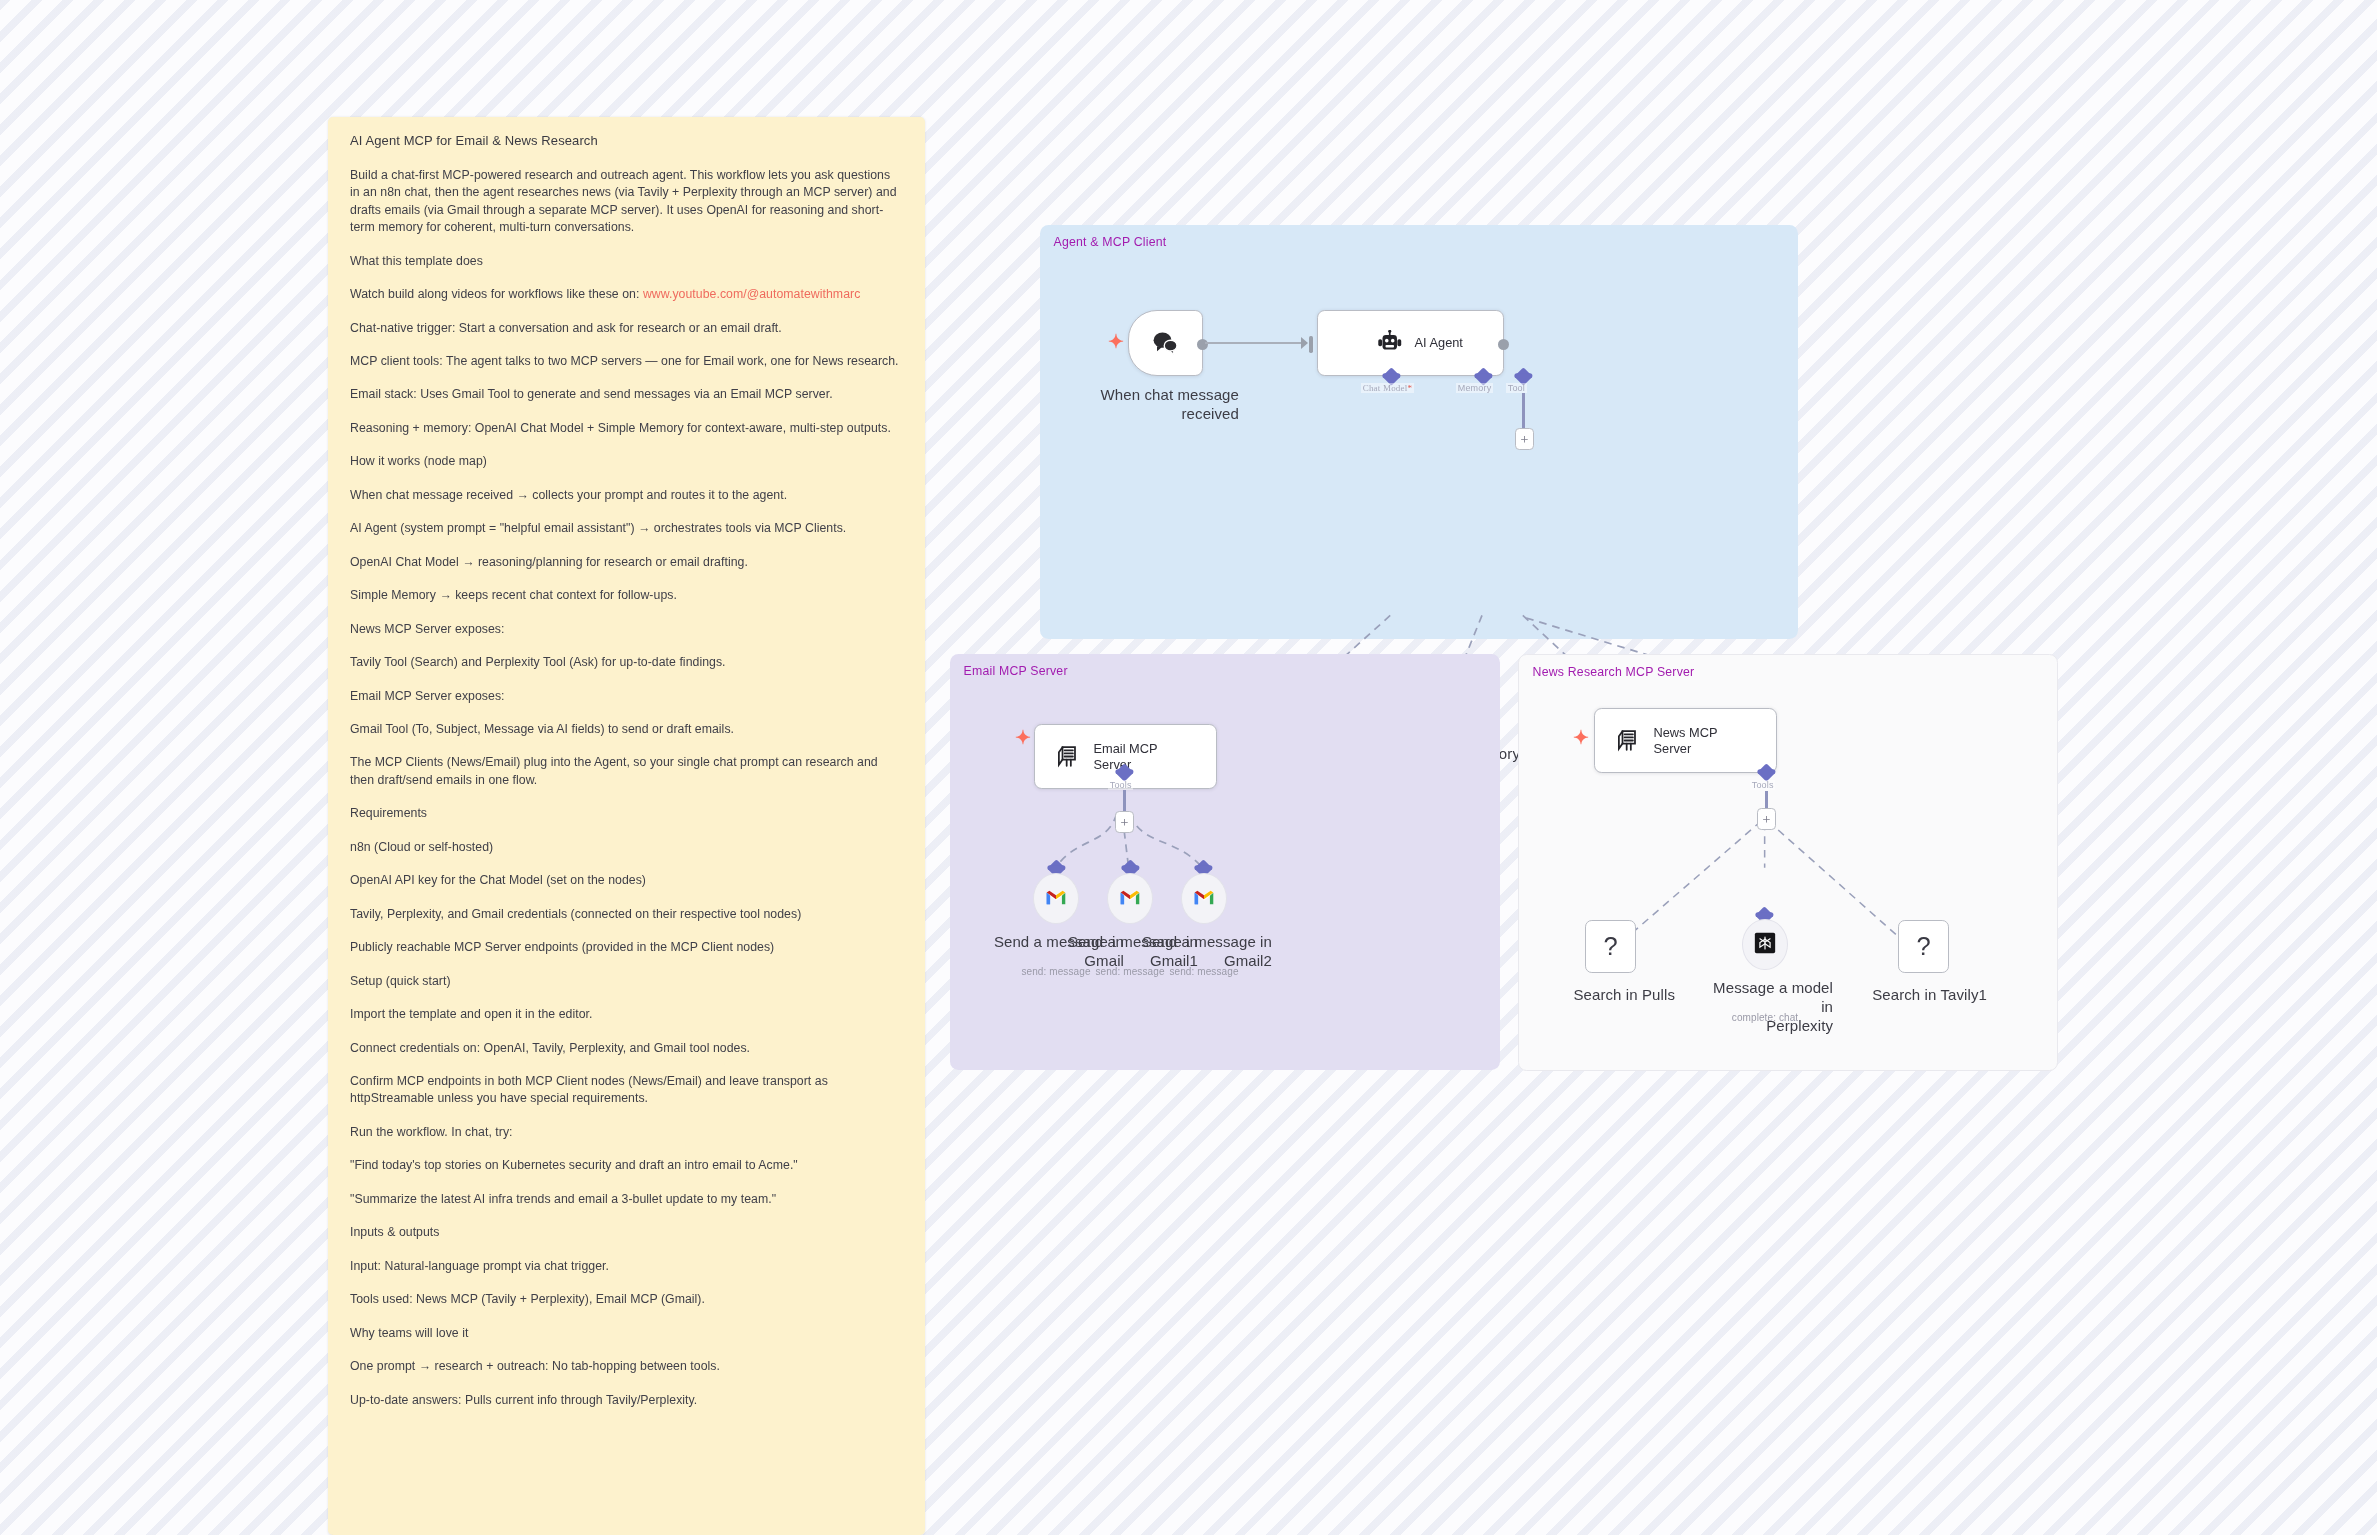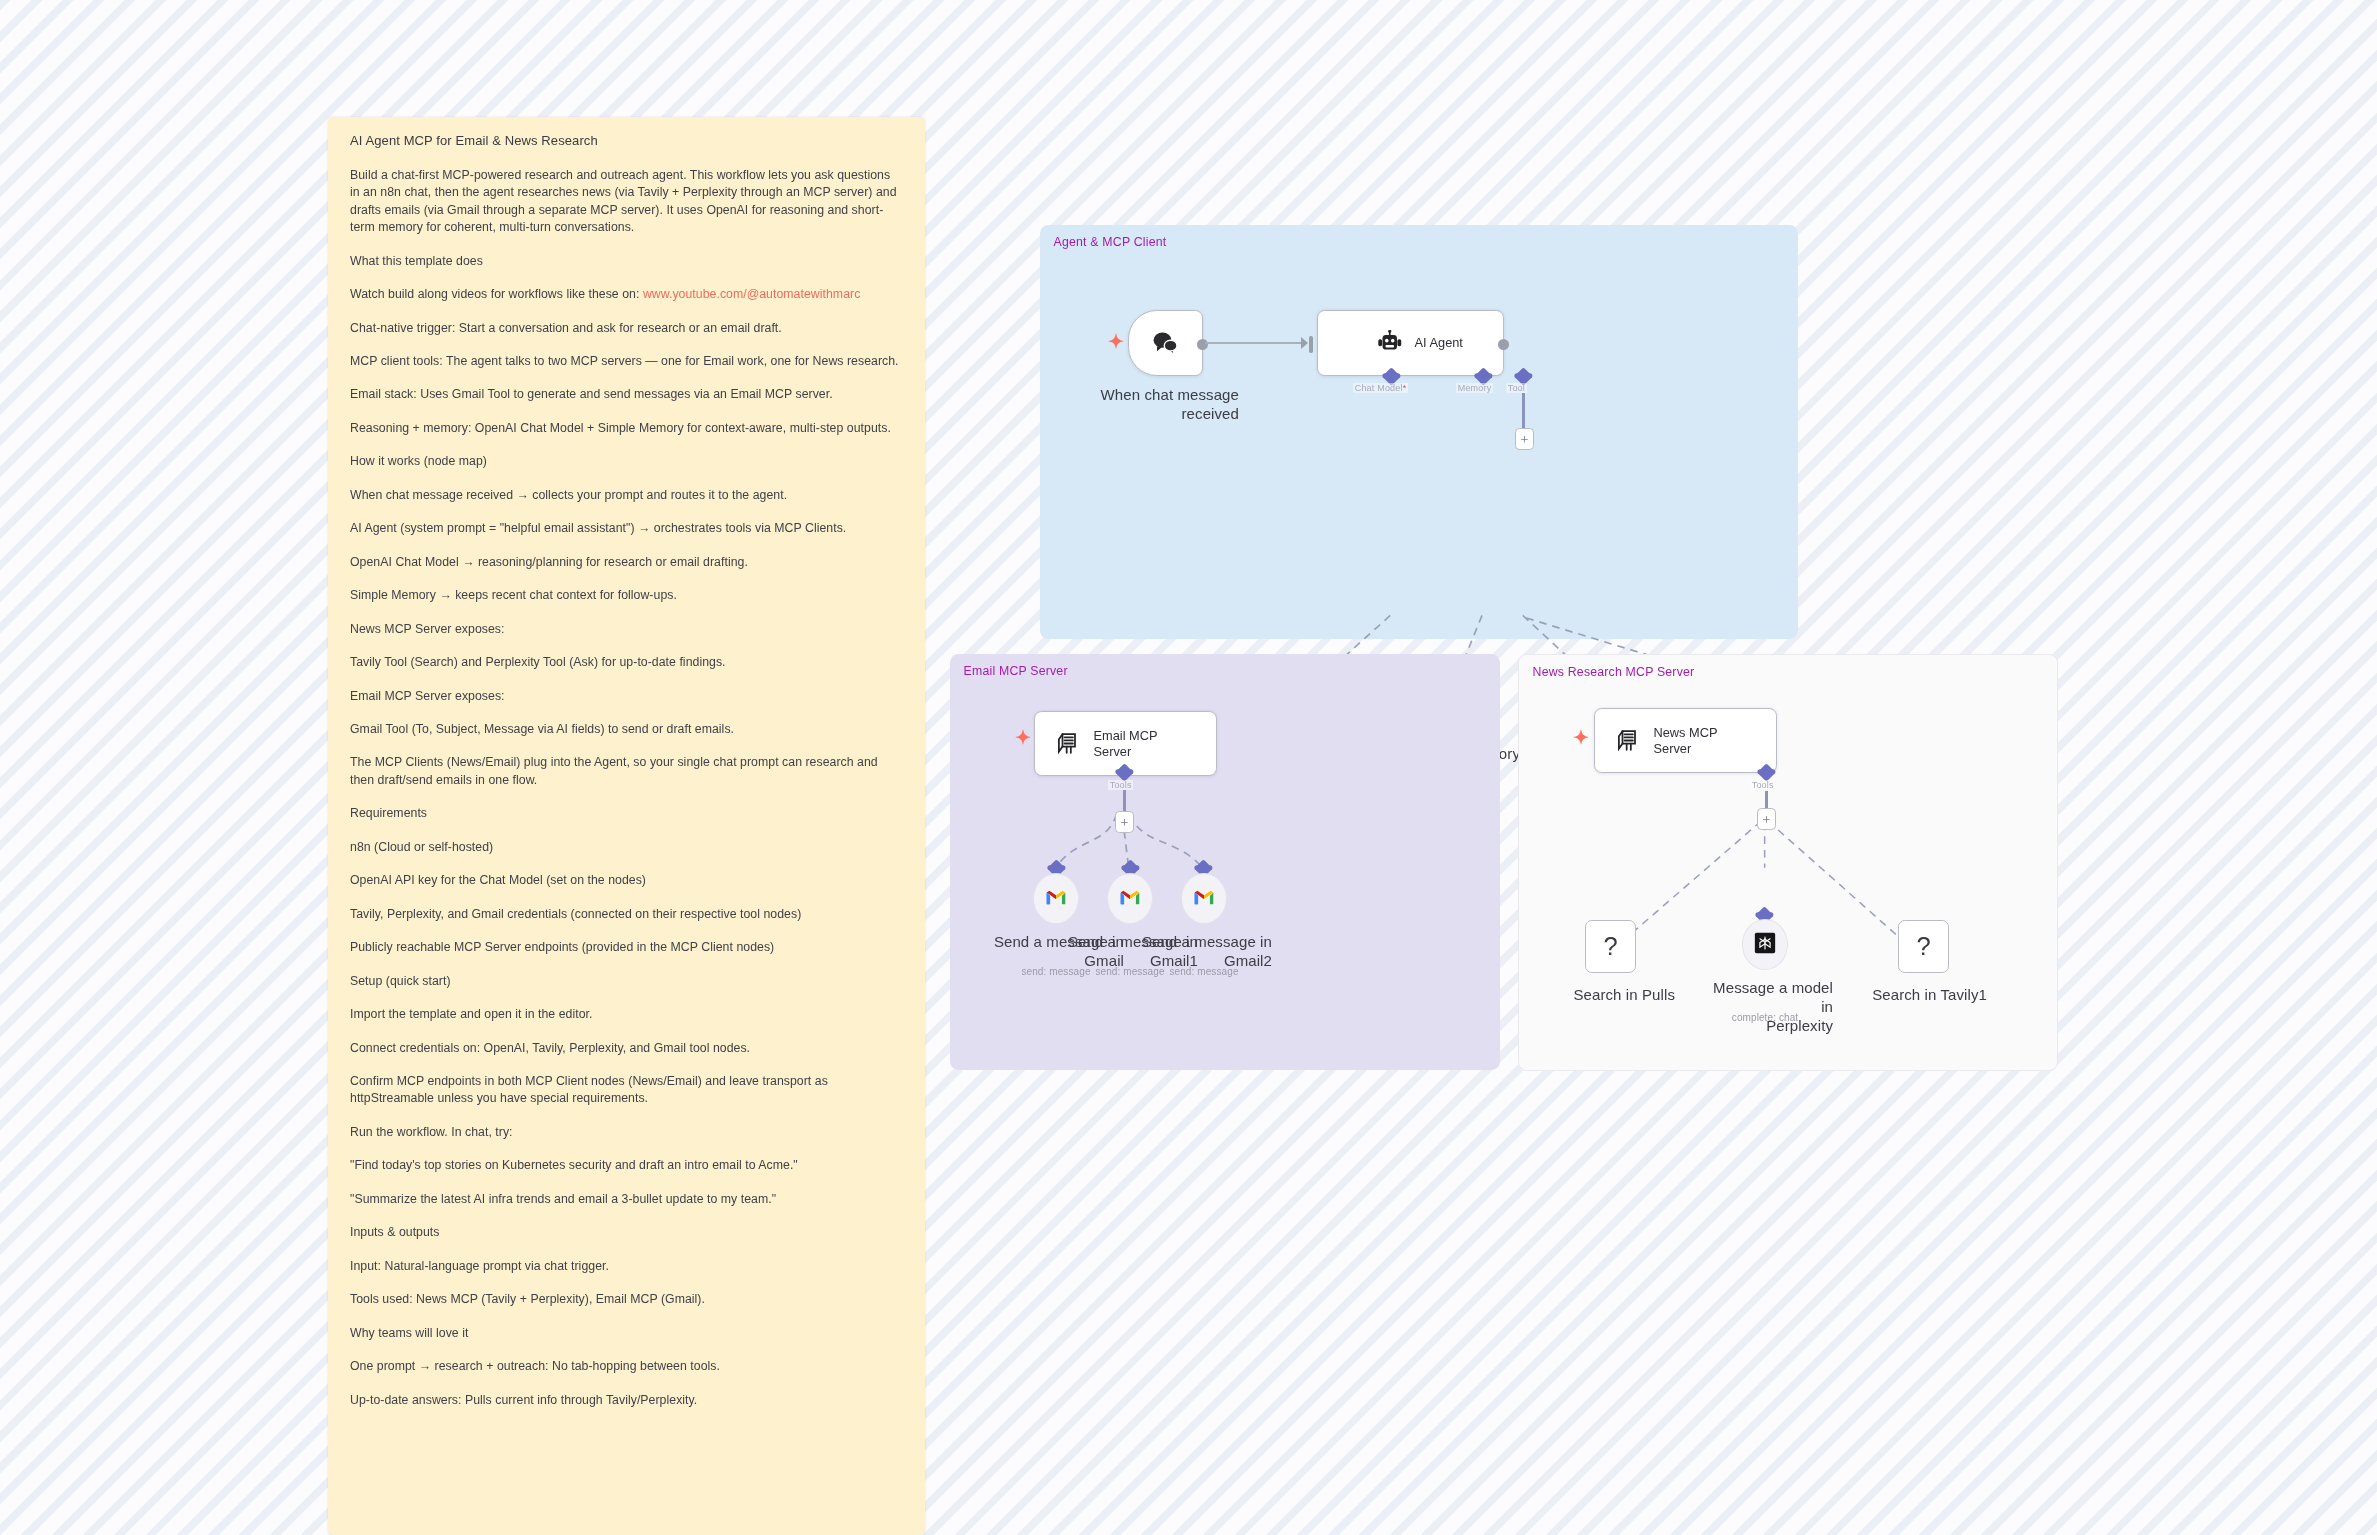--- a/index.html
+++ b/index.html
@@ -262,21 +262,21 @@
           <rect x="10" y="17.5" width="10" height="3" rx="1" fill="#fff"></rect>
           <rect x="14" y="1.5" width="2" height="4.5" fill="#232328"></rect>
           <circle cx="15" cy="1.5" r="1.8" fill="#232328"></circle>
         </svg>
       </span>
       <span class="node-inline-label">AI Agent</span>
       <div class="port-round" style="right:-6px; top:28px;"></div>
     </div>
 
     <div class="port-diamond" style="left:345px; top:145px;"></div>
-    <div class="conn-label" style="left:313px; top:158px;">
+    <div class="conn-label" style="left:321px; top:158px;font-family:Liberation Serif, serif;">
       <span>Chat Model</span><span class="req">*</span>
     </div>
 
     <div class="port-diamond" style="left:437px; top:145px;"></div>
     <div class="conn-label" style="left:416px; top:158px;">Memory</div>
 
     <div class="port-diamond" style="left:477px; top:145px;"></div>
     <div class="conn-label" style="left:466px; top:158px;">Tool</div>
 
     <div class="plus-stem" style="left:482px; top:168px; height:36px;"></div>
@@ -347,21 +347,21 @@
   <div class="group-panel" id="group-email">
     <div class="group-label">Email MCP Server</div>
 
     <svg class="edges" viewBox="0 0 300 150" width="255" height="128">
       <path d="M 196 188 C 185 225, 150 215, 125 250" stroke="#9aa0ba" stroke-width="2" fill="none" stroke-dasharray="9,7"></path>
       <path d="M 203 192 L 210 250" stroke="#9aa0ba" stroke-width="2" fill="none" stroke-dasharray="9,7"></path>
       <path d="M 212 188 C 225 225, 265 215, 296 250" stroke="#9aa0ba" stroke-width="2" fill="none" stroke-dasharray="9,7"></path>
     </svg>
 
     <span class="spark" style="left:65px; top:74px;">✦</span>
-    <div class="node-main" style="left:84px; top:57px; width:183px; height:65px; padding-left:21px;">
+    <div class="node-main" style="left:84px; top:70px; width:183px; height:65px; padding-left:21px;">
       <span class="node-icon">
         <svg width="25.5" height="27" viewBox="0 0 24 26">
           <g stroke="#232328" stroke-width="1.7" fill="none" stroke-linecap="round">
             <path d="M6 4 L18 4 L18 16 L6 16 Z"></path>
             <path d="M6 4 L2.5 9 L2.5 21 L6 16"></path>
             <path d="M8 7 L16 7 M8 10 L16 10 M8 13 L16 13"></path>
             <path d="M10 16 L10 22 M14 16 L14 22"></path>
           </g>
         </svg>
       </span>

